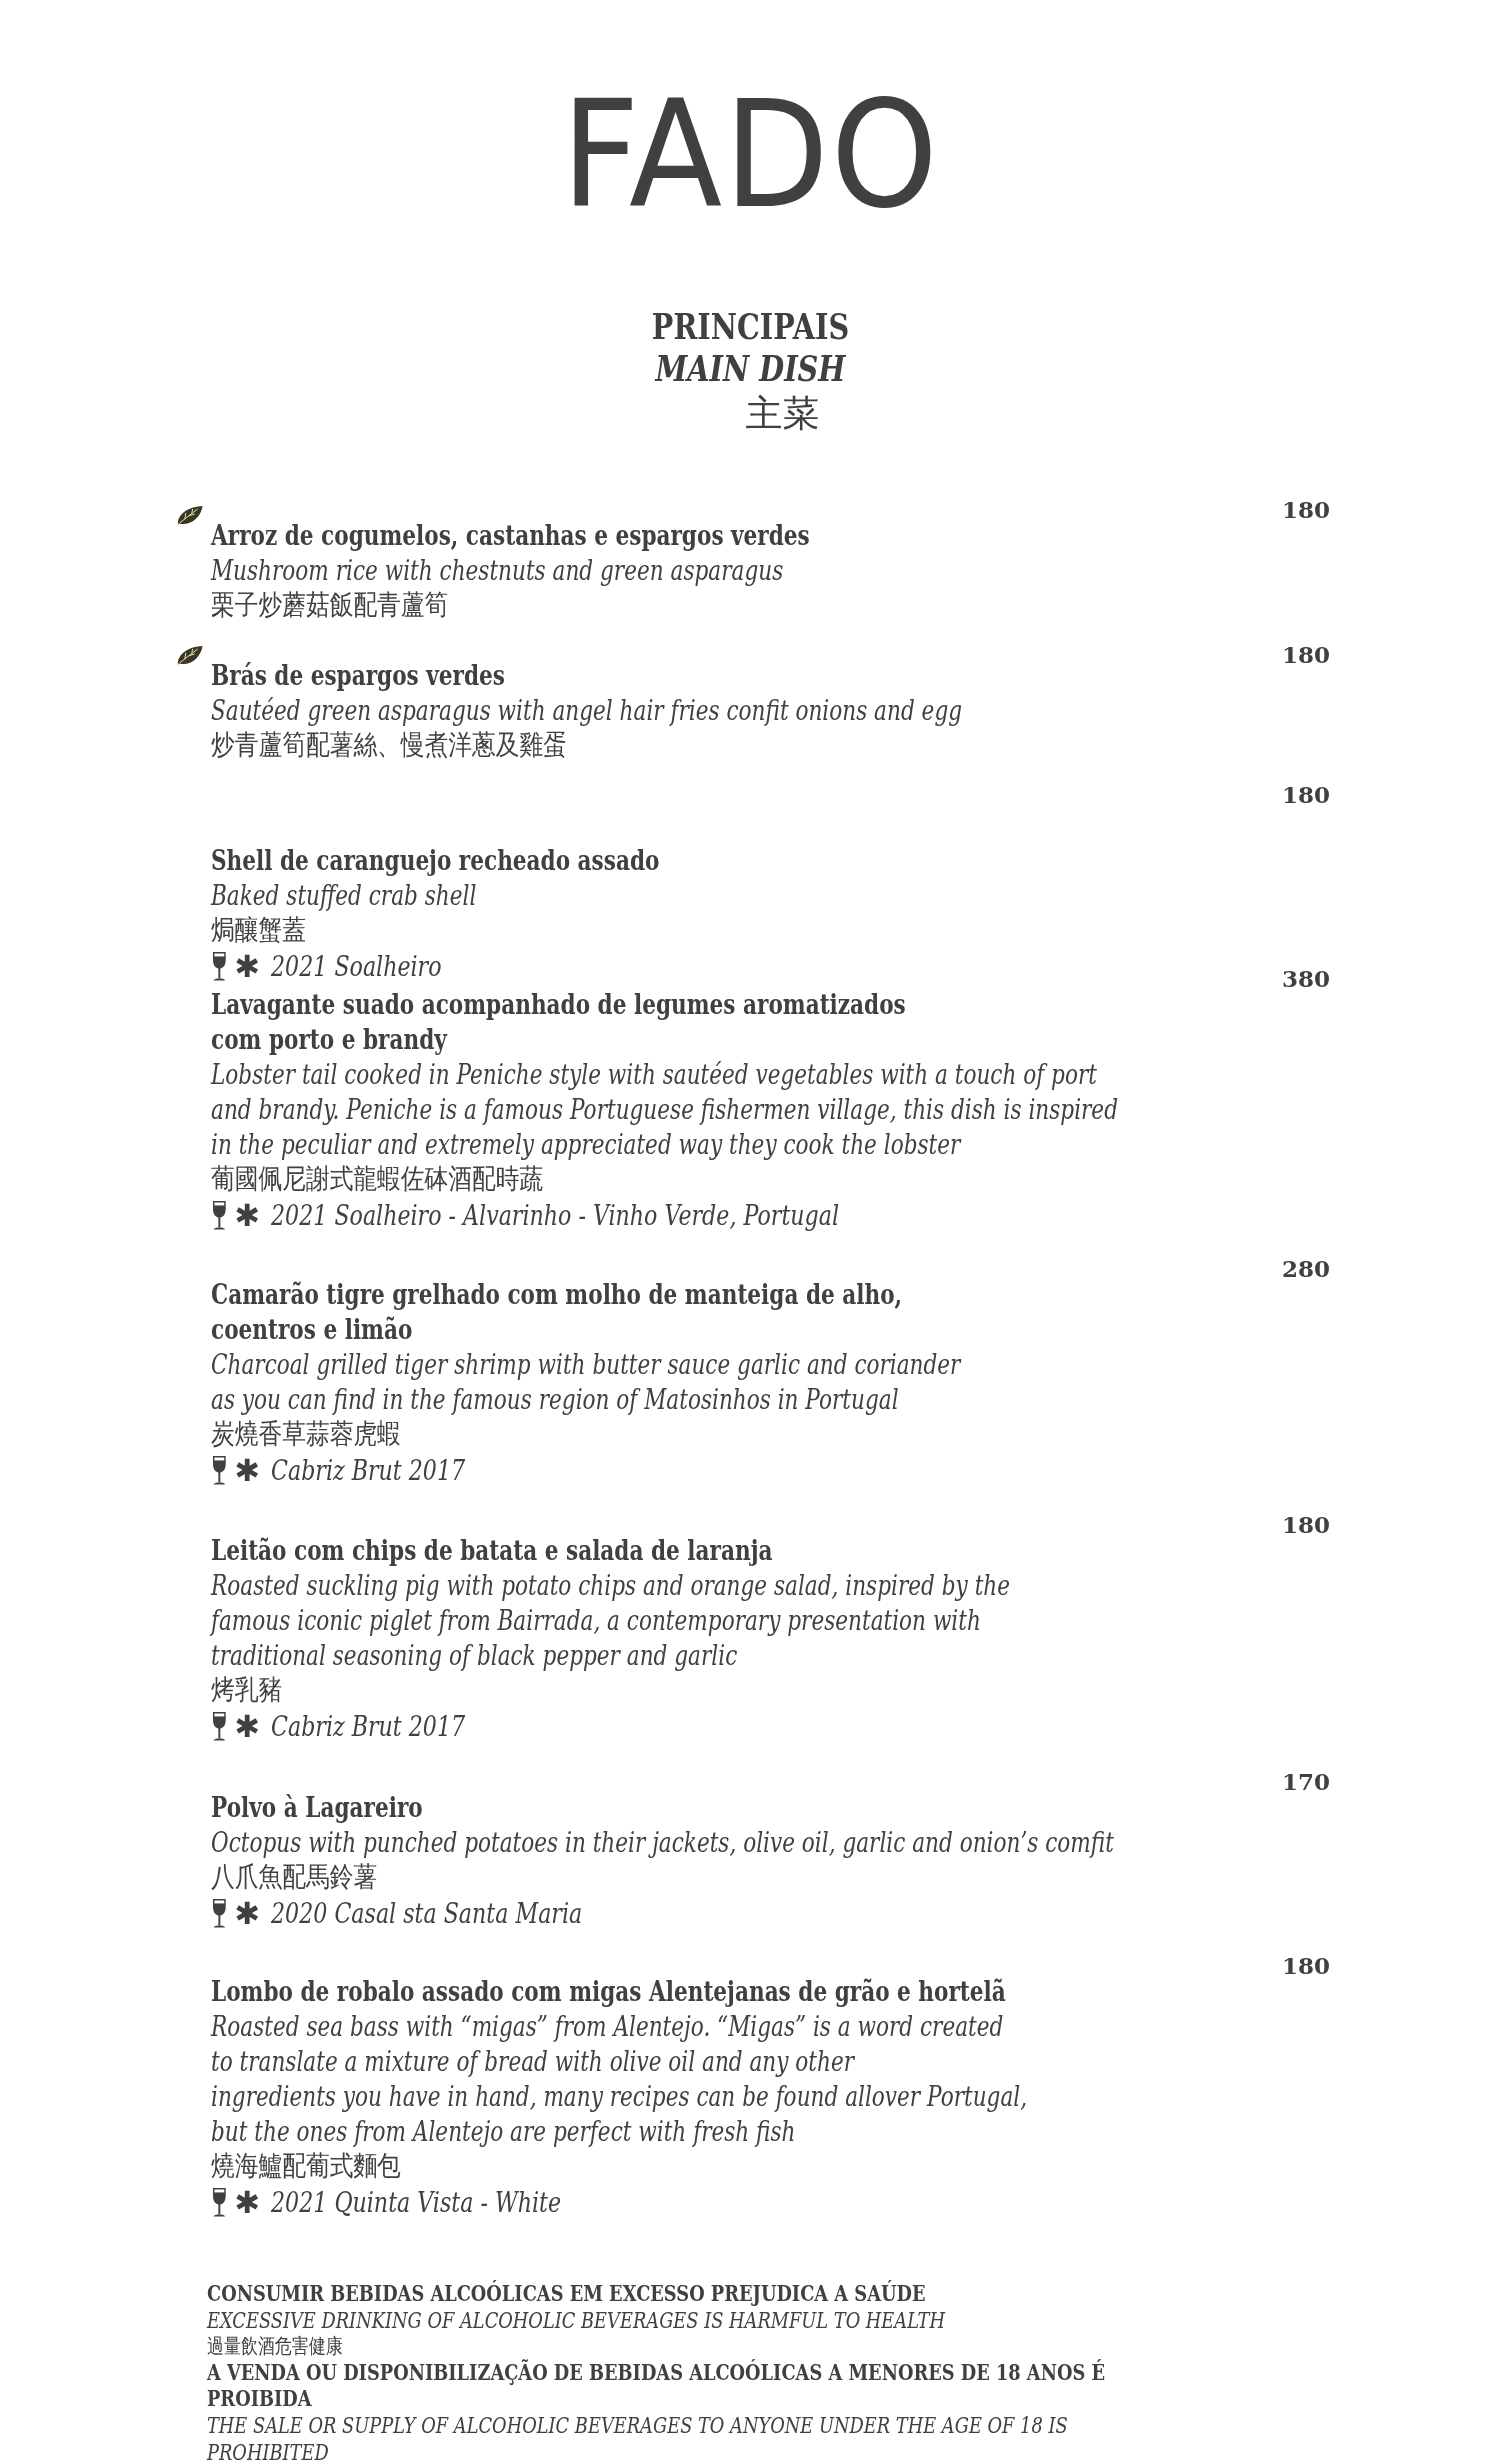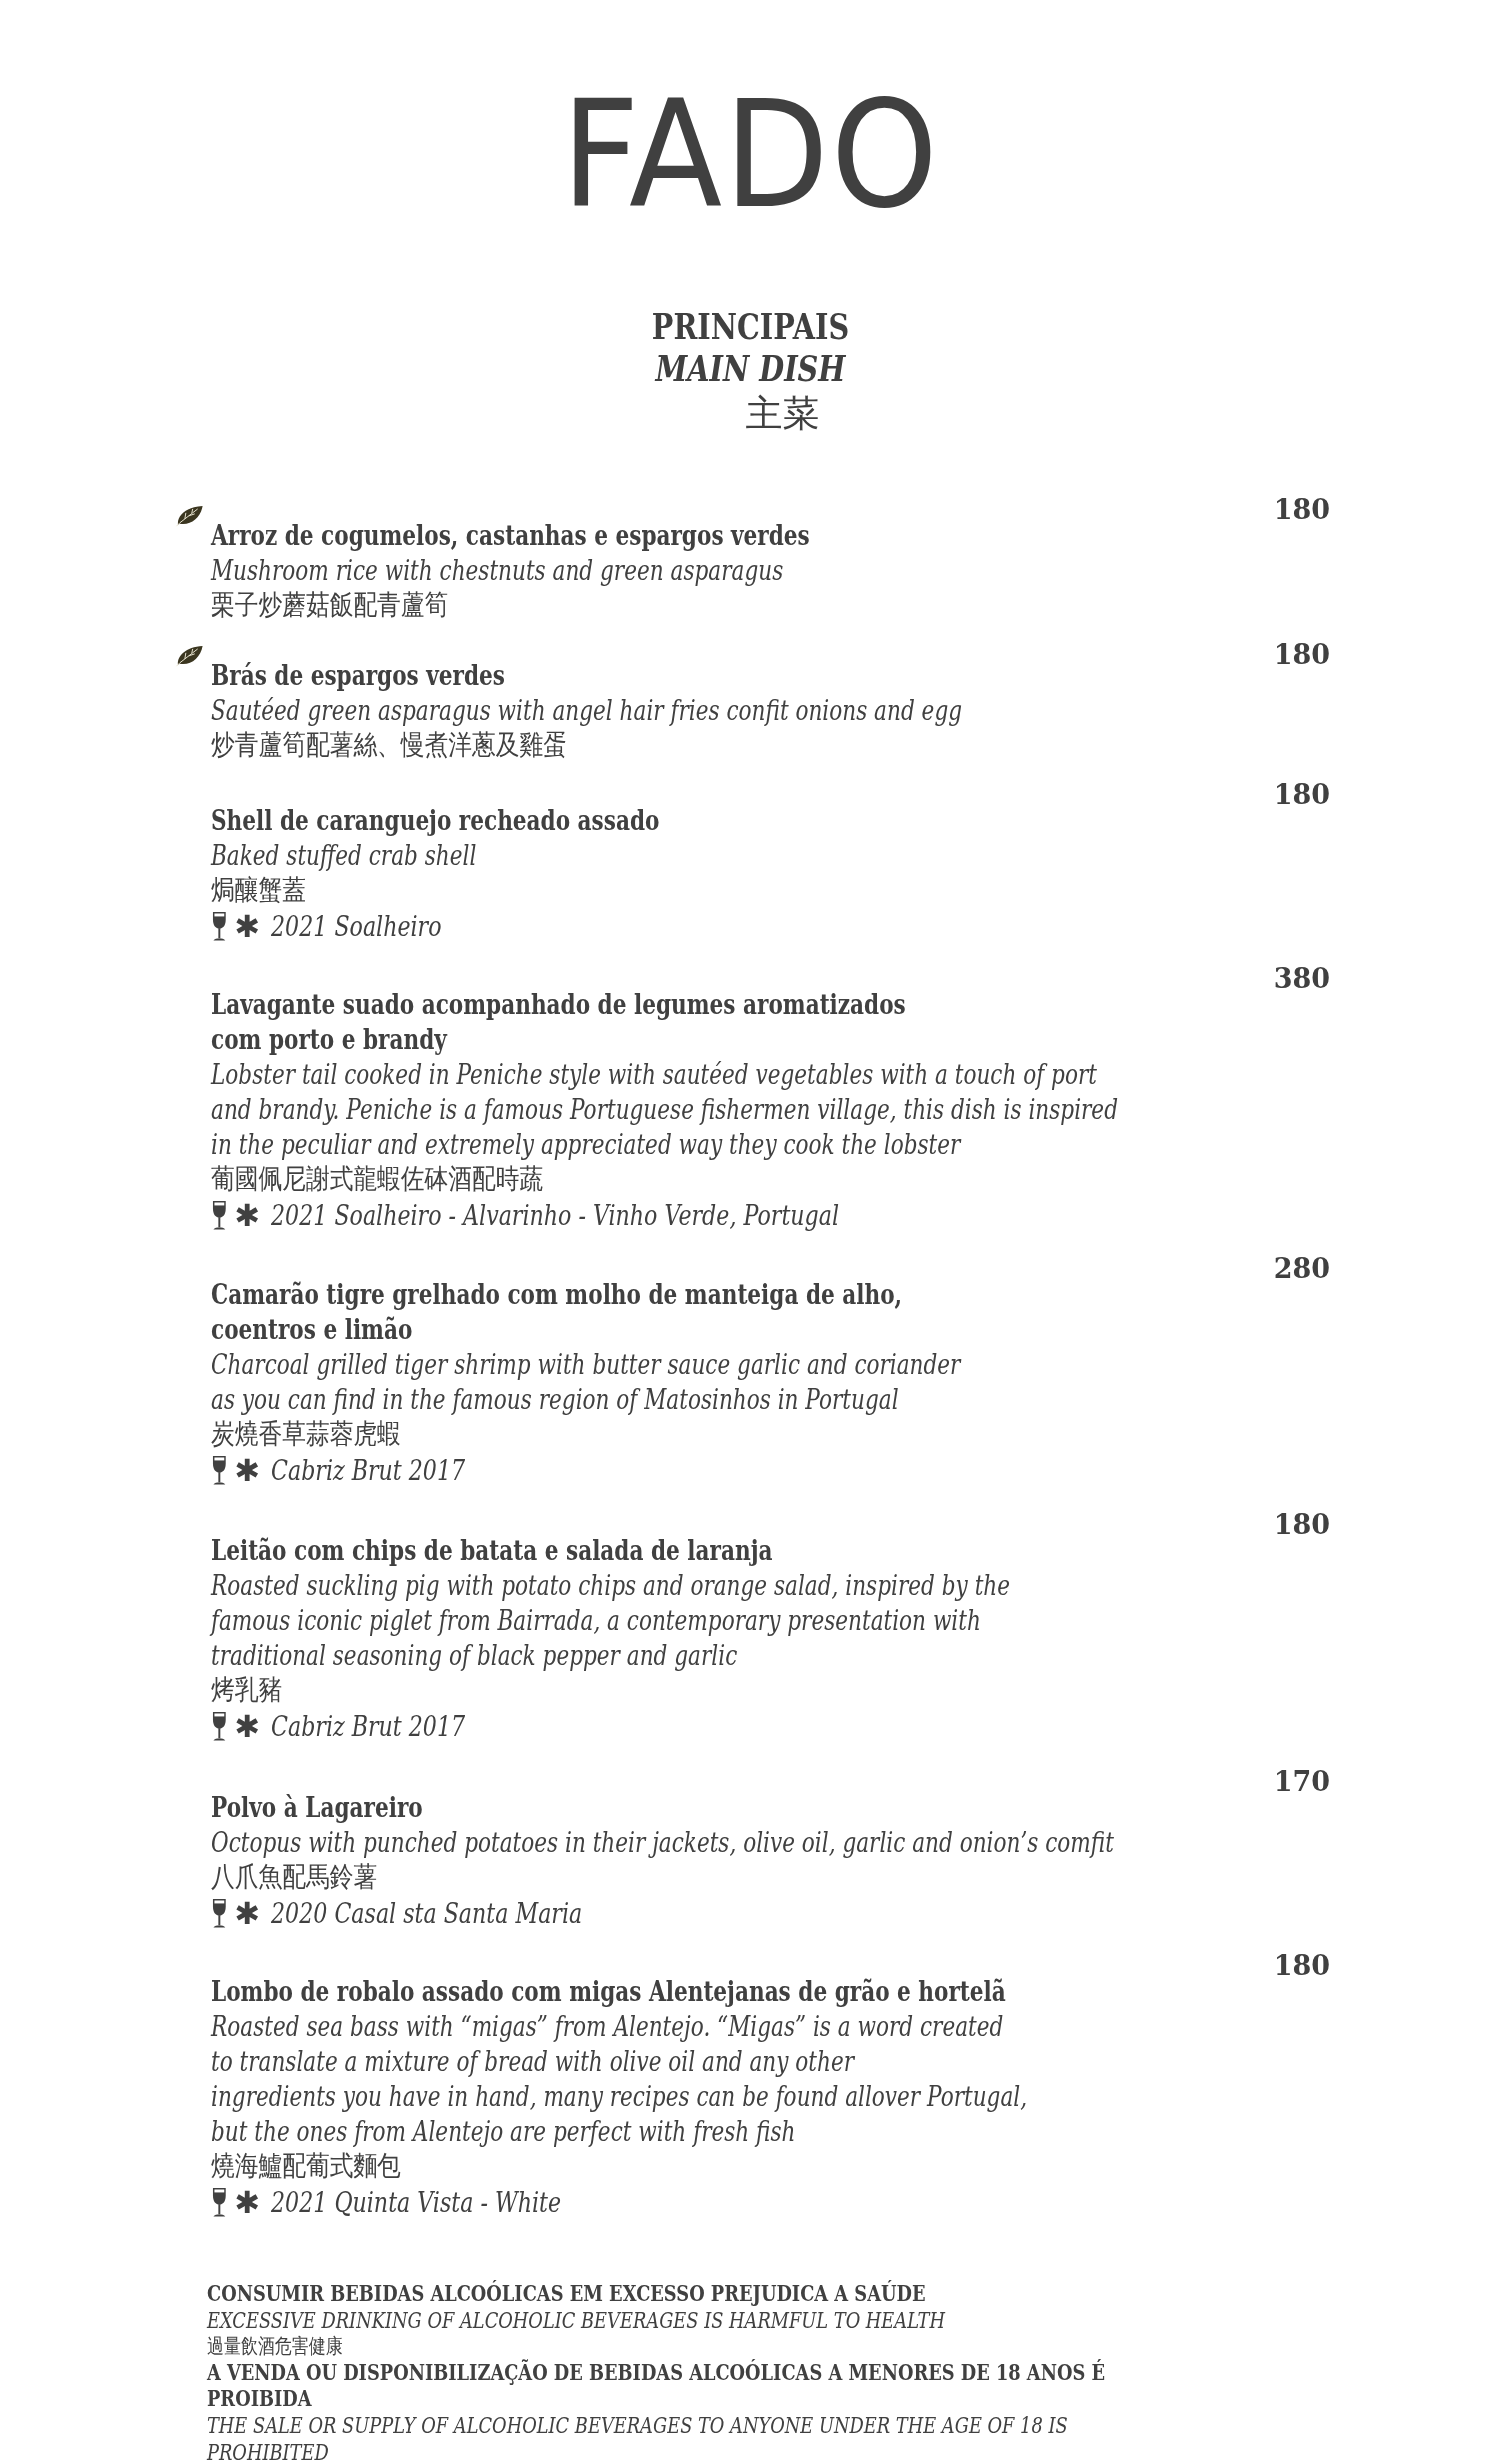--- a/index.html
+++ b/index.html
@@ -10,21 +10,21 @@
   .sec-pt { top: 305px; font-weight: bold; font-size: 35px; line-height: 44px; transform: scaleX(0.82); }
   .sec-en { top: 347px; font-weight: bold; font-style: italic; font-size: 35px; line-height: 44px; transform: scaleX(0.82); }
   .sec-zh { top: 392px; font-size: 37px; line-height: 44px; margin-left: 32px; }
 
   .dish { position: absolute; left: 211px; width: 1108px; margin-top: 26px; }
   .dish .name { font-weight: bold; font-size: 27px; line-height: 35px; transform-origin: 0 0; transform: scaleX(0.80); width: 125%; }
   .dish .desc { font-style: italic; font-size: 27px; line-height: 35px; transform-origin: 0 0; transform: scaleX(0.80); width: 125%; }
   .dish .zh { font-size: 27.6px; line-height: 34px; font-family: "DejaVu Sans", sans-serif; transform-origin: 0 0; transform: scaleX(0.86); width: 116%; }
   .dish .pair { font-style: italic; font-size: 27px; line-height: 39px; display: flex; align-items: center; }
   .dish .pair .ptxt { display: inline-block; transform-origin: 0 50%; transform: scaleX(0.82); white-space: nowrap; }
-  .price { position: absolute; left: 1261px; width: 69px; text-align: right; font-weight: bold; font-size: 27px; line-height: 35px; }
+  .price { position: absolute; left: 1261px; width: 69px; text-align: right; font-weight: bold; font-size: 23px; line-height: 35px; }
   .leaf { position: absolute; left: 175px; width: 28.6px; height: 21.7px; }
   .glass { display: inline-block; width: 16.7px; height: 30.5px; margin-right: 6.9px; }
   .star { display: inline-block; font-family: "DejaVu Sans", sans-serif; font-weight: bold; font-style: normal; font-size: 30.5px; margin-right: 10.8px; line-height: 29.5px; }
 
   .warn { position: absolute; left: 207px; width: 1182px; transform-origin: 0 0; transform: scaleX(0.82); }
   .warn .b { font-weight: bold; font-size: 21.7px; line-height: 26.6px; }
   .warn .i { font-style: italic; font-size: 21.7px; line-height: 26.6px; }
   .warn .z { font-family: "DejaVu Sans", sans-serif; font-size: 20.7px; line-height: 25.6px; }
 </style>
 </head>
@@ -50,21 +50,21 @@
   <path d="M6 40 C4 22 22 4 56 2 C52 26 32 42 10 38 Z" fill="#3b3620"></path>
   <path d="M3 43 L10 36 L46 8 M20 28 L22 16 M28 22 L40 18 M34 16 L36 8" stroke="#e8e4d0" stroke-width="2" fill="none"></path>
 </svg>
 <div class="dish" style="top:632px">
   <div class="name">Brás de espargos verdes</div>
   <div class="desc">Sautéed green asparagus with angel hair fries confit onions and egg</div>
   <div class="zh">炒青蘆筍配薯絲、慢煮洋蔥及雞蛋</div>
 </div>
 <div class="price" style="top:637px">180</div>
 
-<div class="dish" style="top:777px">
+<div class="dish" style="top:817px">
   <div class="name">Shell de caranguejo recheado assado</div>
   <div class="desc">Baked stuffed crab shell</div>
   <div class="zh">焗釀蟹蓋</div>
   <div class="pair">
     <svg class="glass" viewBox="0 0 34 62">
         <path d="M4 2 H30 V18 C30 30 24 36 17 36 C10 36 4 30 4 18 Z" fill="#404040"></path>
         <rect x="7" y="5" width="20" height="6" fill="#fff"></rect>
         <rect x="15" y="35" width="4" height="20" fill="#404040"></rect>
         <path d="M5 60 C9 54 25 54 29 60 Z" fill="#404040"></path>
       </svg>

